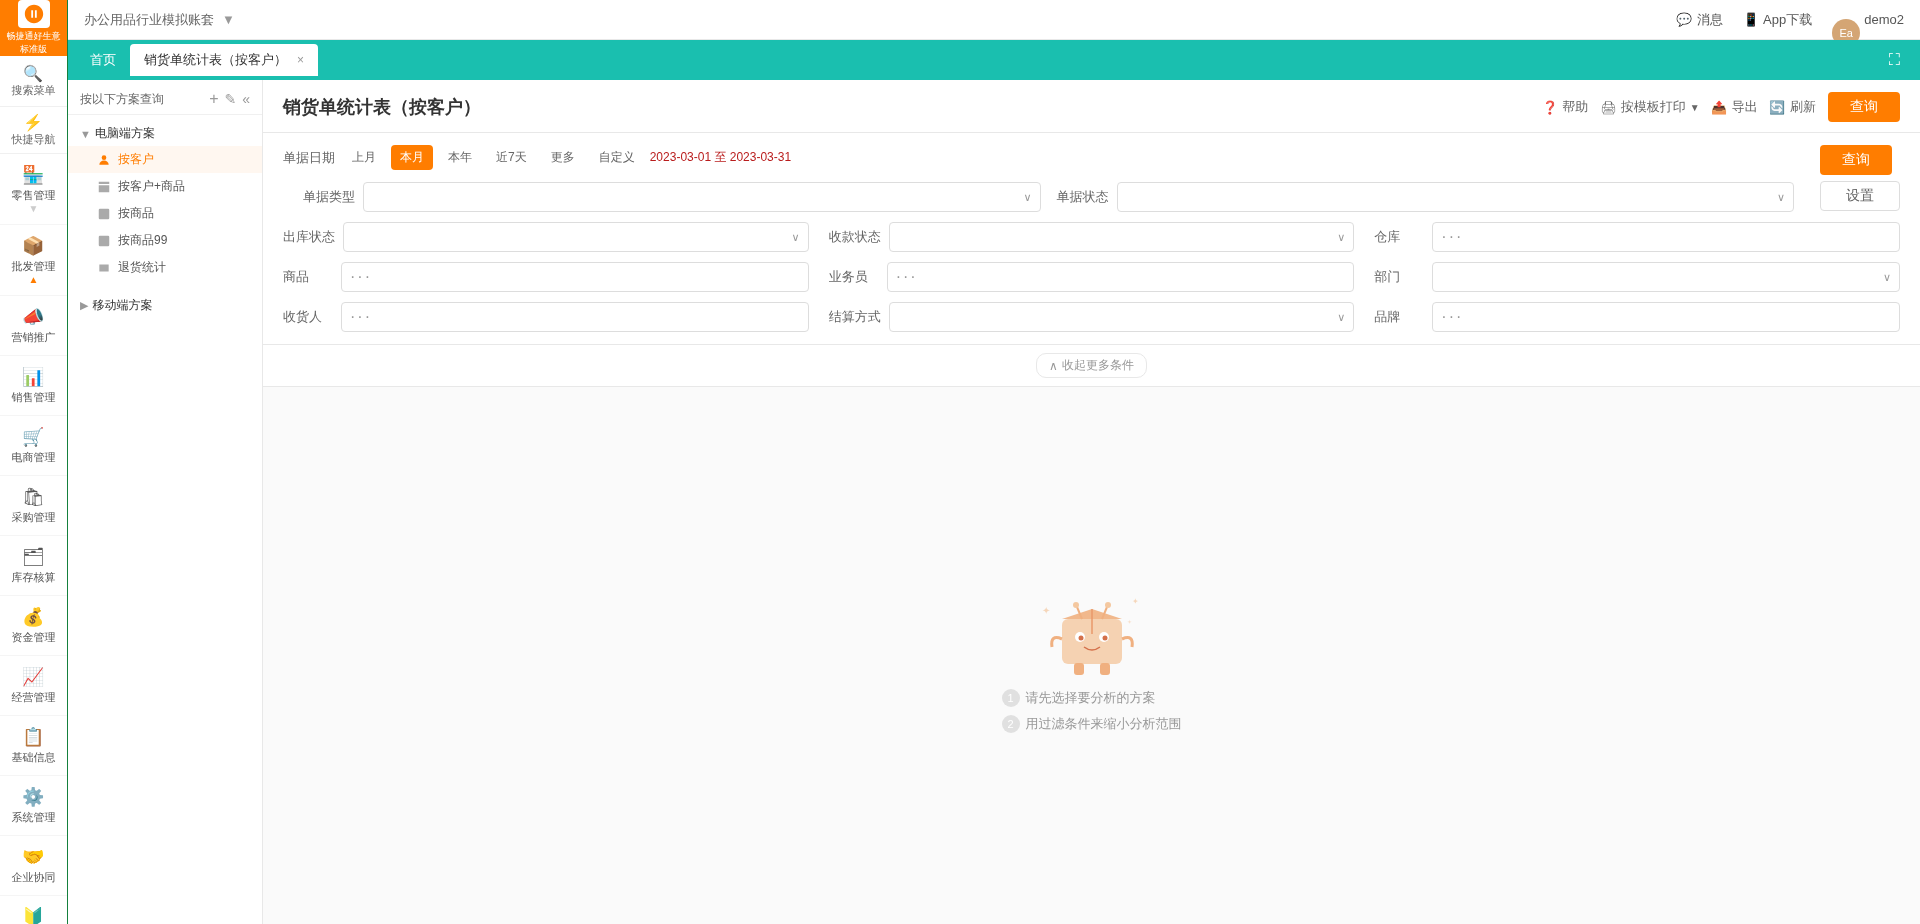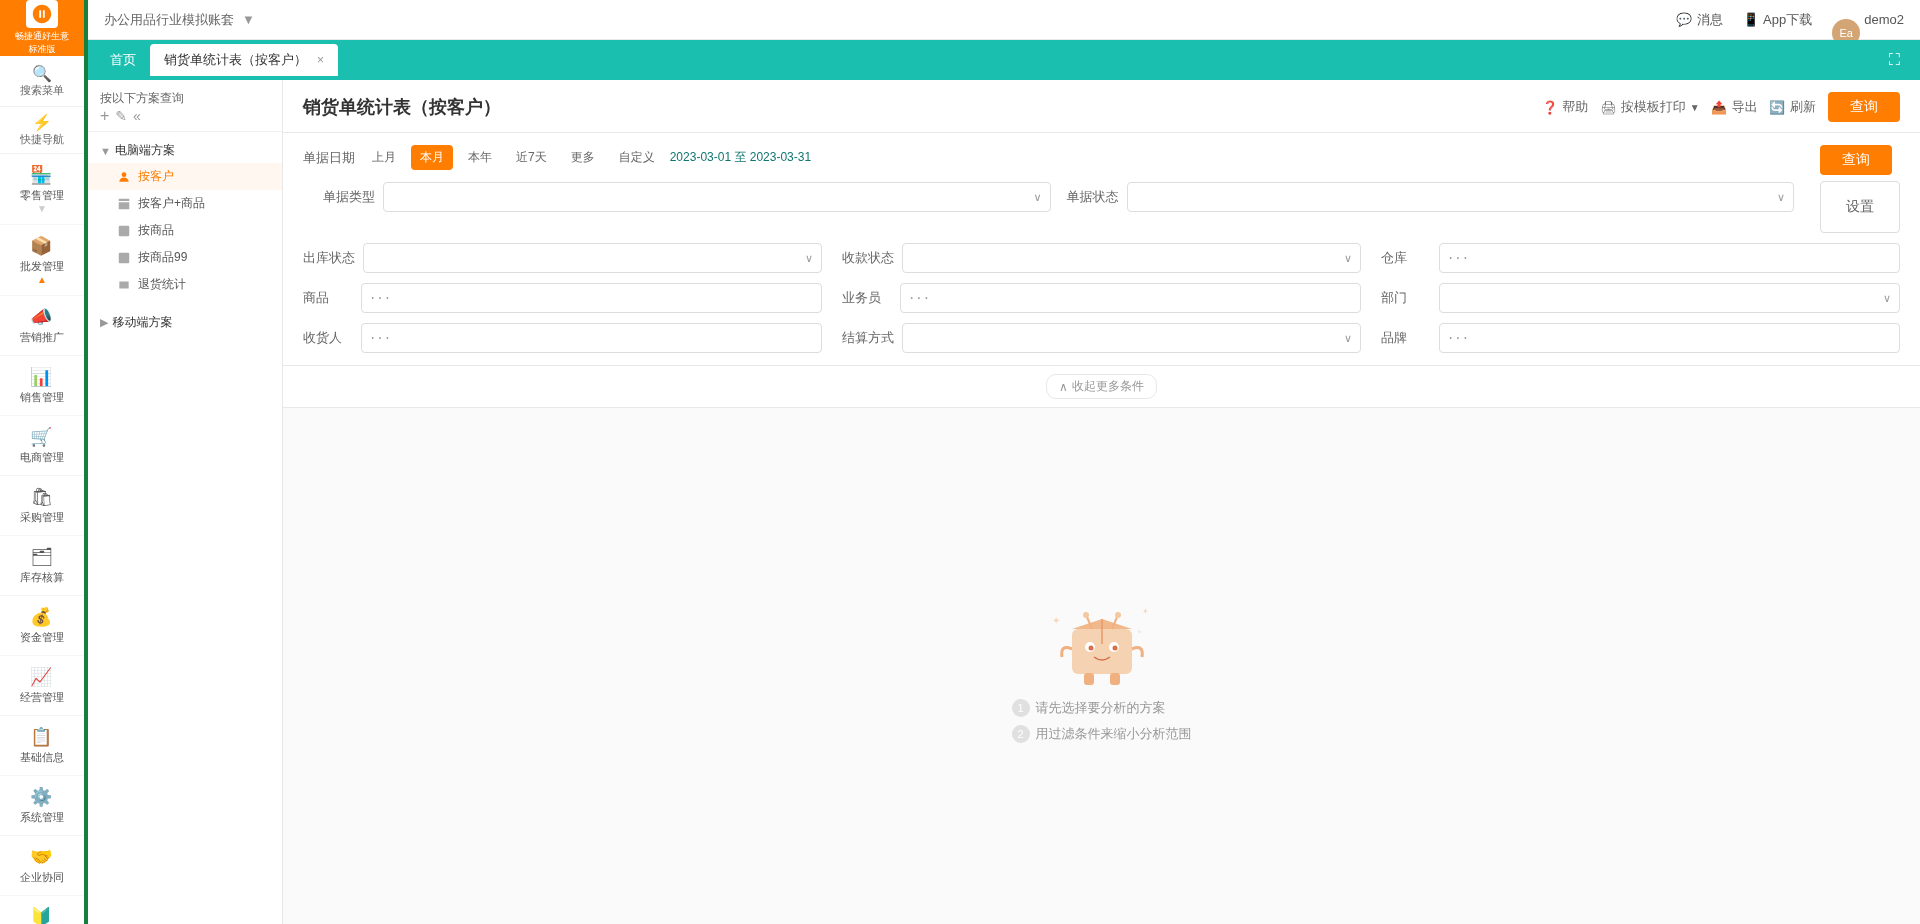--- a/index.html
+++ b/index.html
@@ -1,25 +1,25 @@
 <!DOCTYPE html>
 <html><head>
   <meta charset="utf-8">
   <style>
     * { box-sizing: border-box; margin: 0; padding: 0; }
     body { font-family: 'Microsoft YaHei', sans-serif; font-size: 13px; background: #f5f5f5; display: flex; height: 924px; overflow: hidden; }
 
     
     .sidebar {
-      width: 88px;
+      width: 68px;
       background: #fff;
       display: flex;
       flex-direction: column;
       align-items: center;
-      border-right: 4px solid #15803d;
+      border-right: 1px solid #15803d;
       flex-shrink: 0;
       overflow-y: auto;
     }
     .sidebar-logo {
       width: 88px;
       height: 56px;
       background: #ff7d00;
       display: flex;
       flex-direction: column;
       align-items: center;
@@ -174,23 +174,23 @@
     .scheme-panel {
       width: 195px;
       background: #fff;
       border-right: 1px solid #e8e8e8;
       flex-shrink: 0;
       overflow-y: auto;
     }
     .scheme-header {
       padding: 10px 12px 6px;
       display: flex;
+      align-items: center;
       justify-content: space-between;
       border-bottom: 1px solid #f0f0f0;
-      flex-direction: column;
     }
     .scheme-header-title {
       font-size: 12px;
       color: #666;
     }
     .scheme-header-actions {
       display: flex;
       gap: 6px;
       align-items: center;
     }
@@ -323,42 +323,42 @@
       font-size: 12px;
       cursor: pointer;
       color: #666;
       border: 1px solid transparent;
     }
     .date-btn.active {
       background: #ff7d00;
       color: #fff;
     }
     .date-range {
-      color: #0f766e;
+      color: #b91c1c;
       font-size: 12px;
       text-align: right;
     }
 
     
     .btn-query {
       background: #ff7d00;
       color: #fff;
       border: none;
       border-radius: 4px;
       padding: 6px 20px;
       font-size: 14px;
       cursor: pointer;
       width: 72px;
     }
     .btn-set {
       background: #fff;
       color: #666;
       border: 1px solid #ddd;
       border-radius: 4px;
-      padding: 16px 20px;
+      padding: 5px 20px;
       font-size: 14px;
       cursor: pointer;
       width: 80px;
     }
     .btn-container {
       display: flex;
       flex-direction: column;
       gap: 6px;
       margin-left: 10px;
     }

